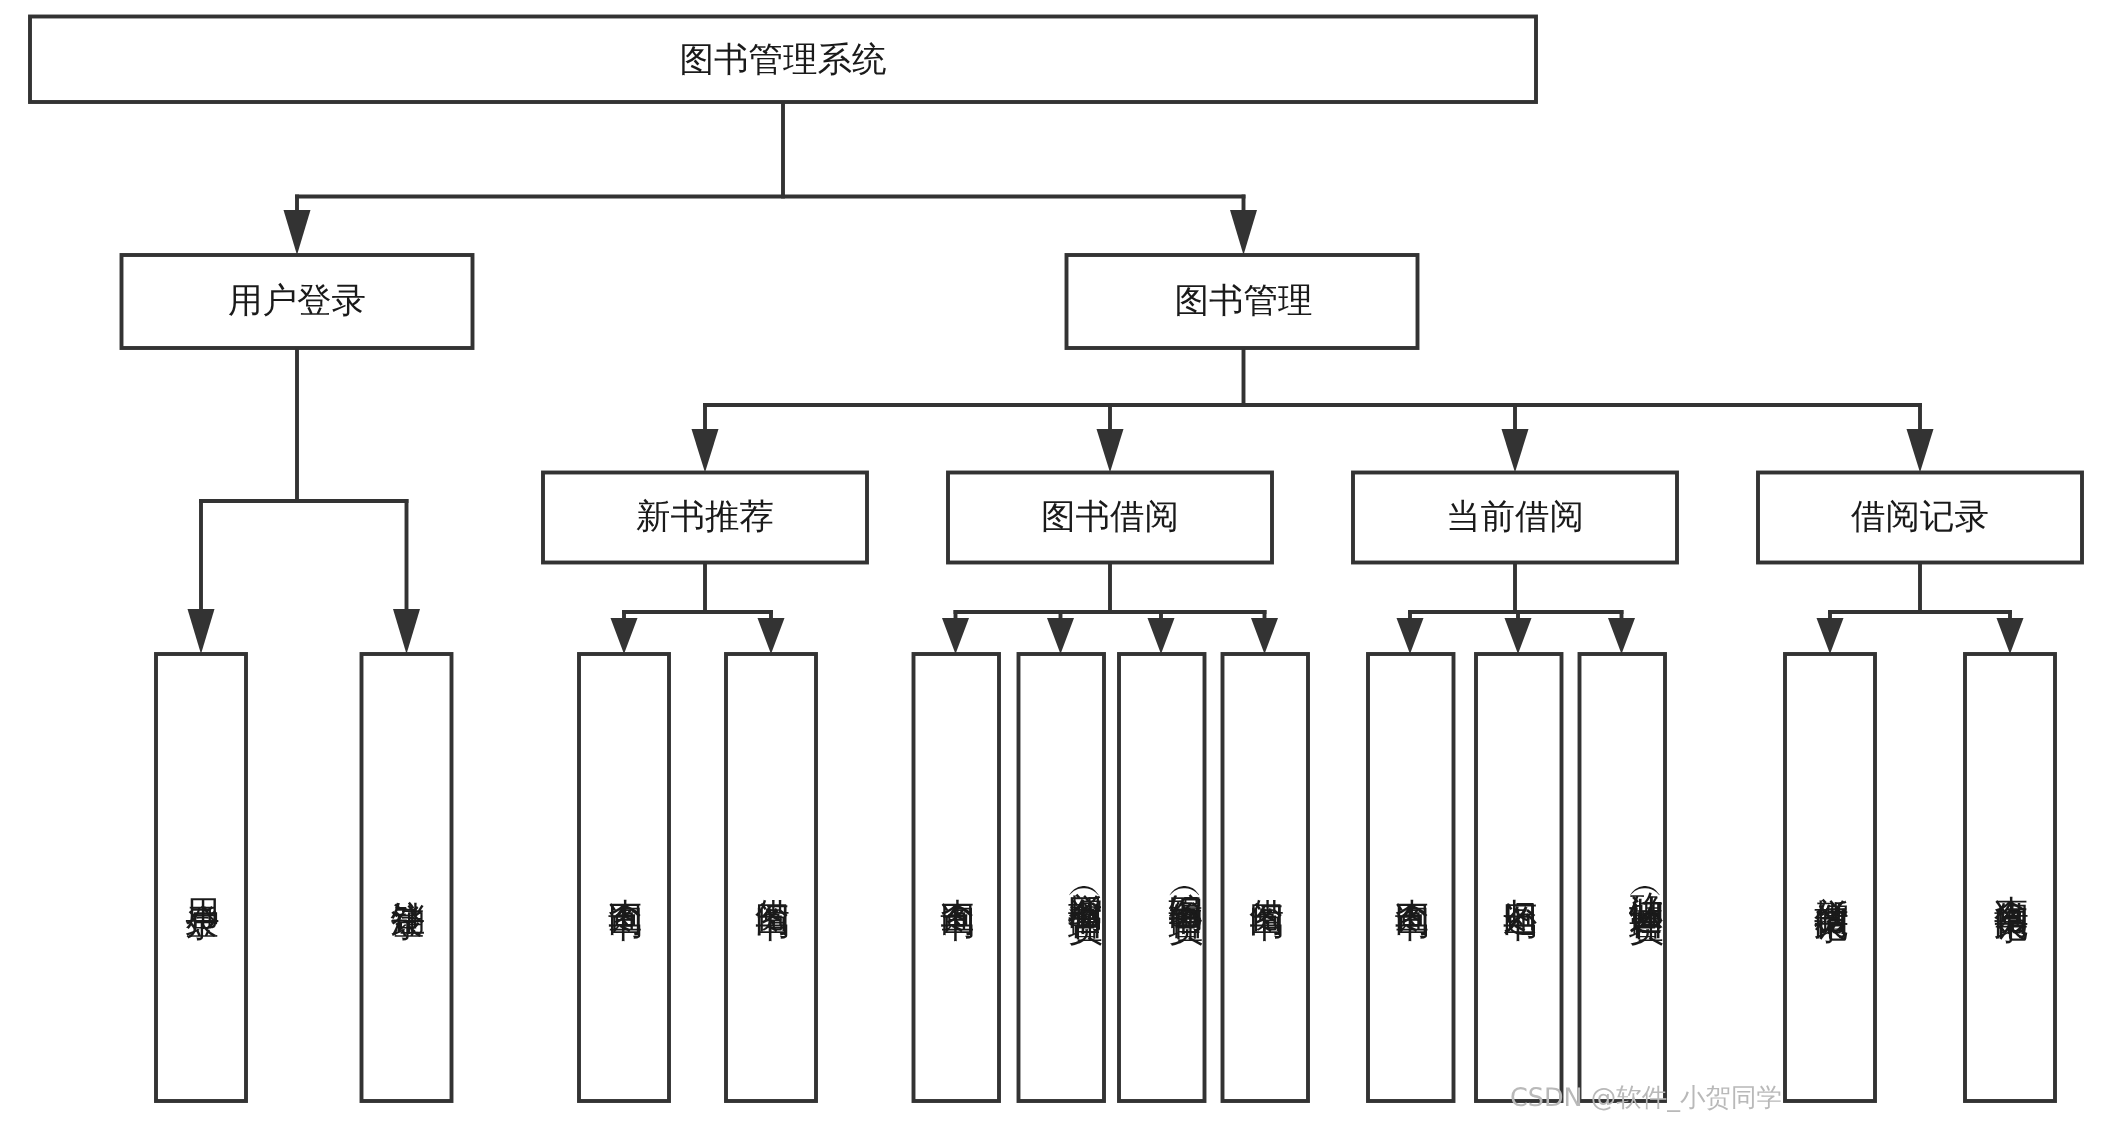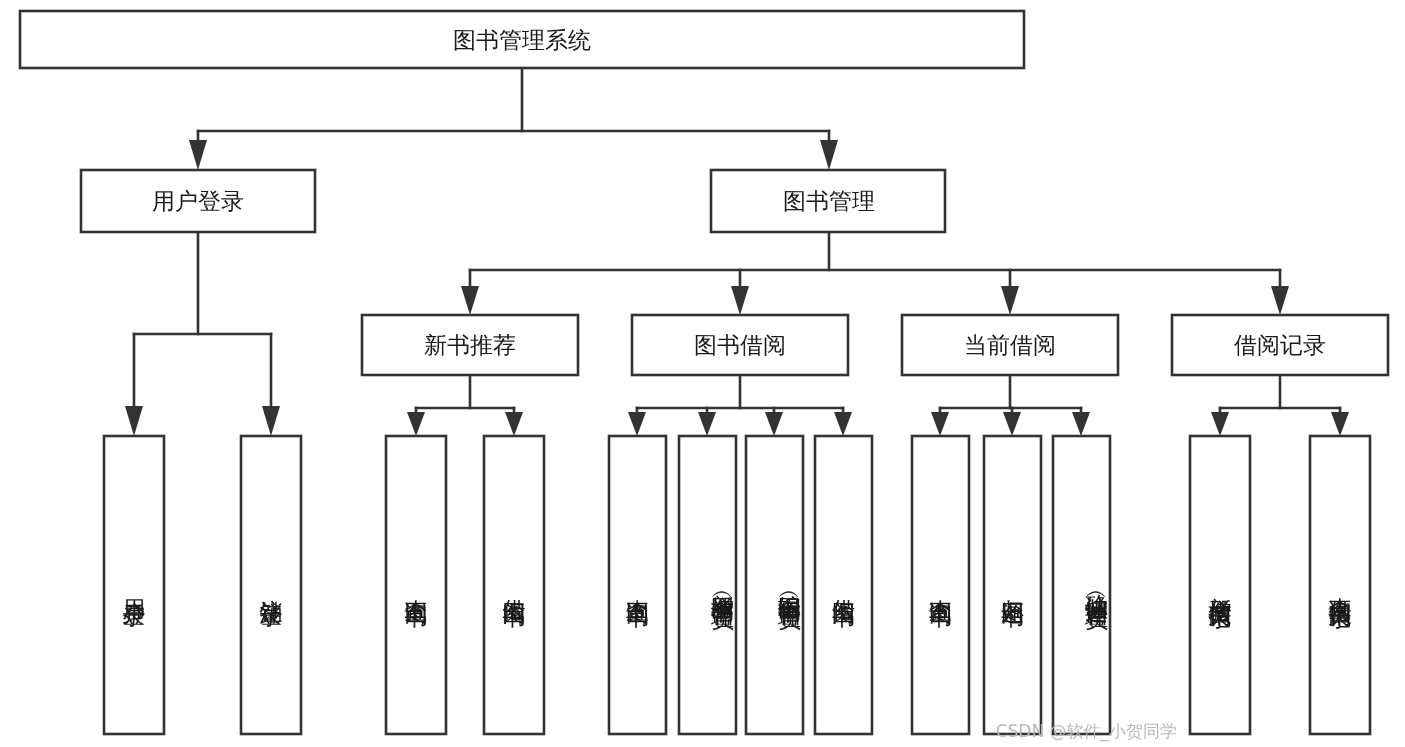--- a/index.html
+++ b/index.html
@@ -57,21 +57,21 @@
     font-size: 23px;
     line-height: 1.18;
     color: #1a1a1a;
     letter-spacing: 2px;
     white-space: nowrap;
     text-align: center;
     pointer-events: none;
   }
   .watermark {
     position: absolute;
-    right: 11px;
+    right: 0;
     bottom: 4px;
     font-family: "DejaVu Sans", "Liberation Sans", sans-serif;
     font-size: 17px;
     color: #b9b9b9;
     white-space: nowrap;
   }
 </style>
 </head>
 <body>
 

